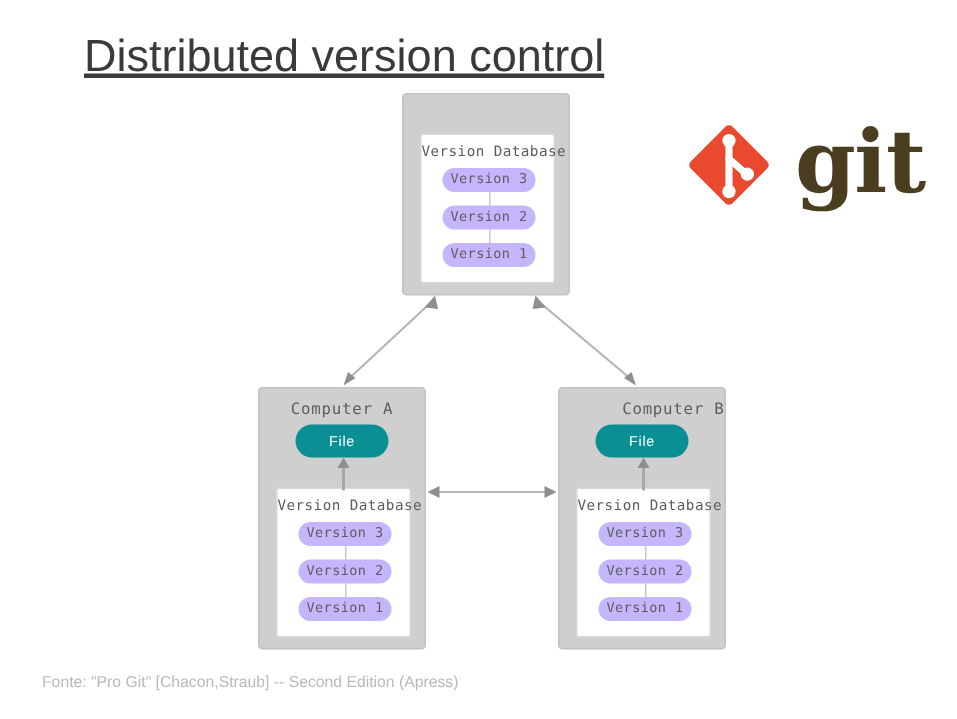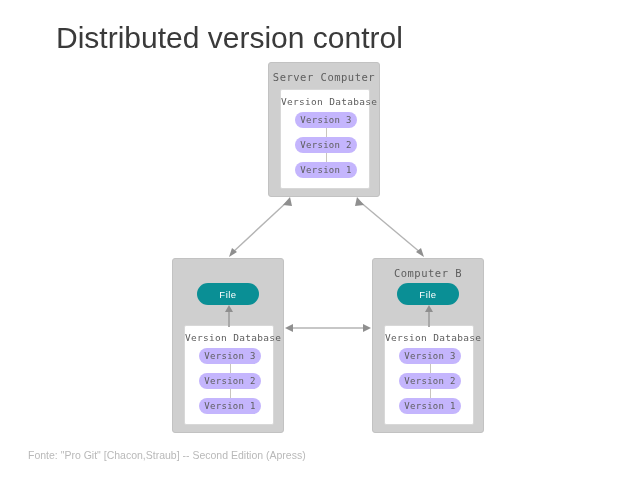--- a/index.html
+++ b/index.html
@@ -19,20 +19,21 @@
   
   #title {
     position: absolute;
     left: 56px;
     top: 20px;
     font-size: 30px;
     line-height: 36px;
     color: #3a3a3a;
     letter-spacing: 0px;
     white-space: nowrap;
+    text-decoration: underline;
   }
 
   
   #footer {
     position: absolute;
     left: 28px;
     top: 449px;
     font-size: 10.5px;
     color: #b9b9b9;
     white-space: nowrap;
@@ -143,56 +144,69 @@
     overflow: visible;
   }
 </style>
 </head>
 <body>
 
 <div id="slide">
 
   <div id="title">Distributed version control</div>
 
+  <div id="git-logo">
+    <svg id="git-mark" viewBox="0 0 100 100">
+      <rect x="21" y="21" width="58" height="58" rx="5" ry="5" transform="rotate(45 50 50)" fill="#e8492f"></rect>
+      <g stroke="#ffffff" stroke-width="7" fill="none" stroke-linecap="round">
+        <line x1="50" y1="26" x2="50" y2="76"></line>
+        <line x1="50" y1="44" x2="66" y2="58"></line>
+      </g>
+      <circle cx="50" cy="26" r="6.5" fill="#ffffff"></circle>
+      <circle cx="50" cy="76" r="6.5" fill="#ffffff"></circle>
+      <circle cx="68" cy="59" r="6.5" fill="#ffffff"></circle>
+    </svg>
+    <div id="git-word">git</div>
+  </div>
 
   <div class="machine" style="left:268px; top:62px; width:112px; height:135px;">
-    <div class="machine-title" style="top:8px;">Server Computer</div>
     <div class="vdb" style="left:11px; top:26px; width:90px; height:100px;">
       <div class="vdb-title" style="top:6px;">Version Database</div>
 
       <div class="version-pill" style="left:14px; top:22px; width:62px; height:16px;">Version 3</div>
       <div class="version-link" style="left:45px; top:38px; height:9px;"></div>
       <div class="version-pill" style="left:14px; top:47px; width:62px; height:16px;">Version 2</div>
       <div class="version-link" style="left:45px; top:63px; height:9px;"></div>
       <div class="version-pill" style="left:14px; top:72px; width:62px; height:16px;">Version 1</div>
     </div>
   </div>
 
   <div class="machine" style="left:172px; top:258px; width:112px; height:175px;">
+    <div class="machine-title" style="top:8px;">Computer A</div>
 
     <div class="file-pill" style="left:24px; top:24px; width:62px; height:22px;">File</div>
 
     <div class="vdb" style="left:11px; top:66px; width:90px; height:100px;">
       <div class="vdb-title" style="top:6px;">Version Database</div>
 
       <div class="version-pill" style="left:14px; top:22px; width:62px; height:16px;">Version 3</div>
       <div class="version-link" style="left:45px; top:38px; height:9px;"></div>
       <div class="version-pill" style="left:14px; top:47px; width:62px; height:16px;">Version 2</div>
       <div class="version-link" style="left:45px; top:63px; height:9px;"></div>
       <div class="version-pill" style="left:14px; top:72px; width:62px; height:16px;">Version 1</div>
     </div>
 
     <svg class="conn" style="left:51px; top:46px; width:10px; height:22px;" viewBox="0 0 10 22">
       <line x1="5" y1="22" x2="5" y2="6" stroke="#a8a8a8" stroke-width="2"></line>
       <polygon points="5,0 1,7 9,7" fill="#8f8f8f"></polygon>
     </svg>
   </div>
 
   <div class="machine" style="left:372px; top:258px; width:112px; height:175px;">
-    <div class="machine-title" style="top:8px;">Computer B</div>
+    <div class="machine-title" style="top:8px;text-align:right;">Computer B</div>
 
     <div class="file-pill" style="left:24px; top:24px; width:62px; height:22px;">File</div>
 
     <div class="vdb" style="left:11px; top:66px; width:90px; height:100px;">
       <div class="vdb-title" style="top:6px;">Version Database</div>
 
       <div class="version-pill" style="left:14px; top:22px; width:62px; height:16px;">Version 3</div>
       <div class="version-link" style="left:45px; top:38px; height:9px;"></div>
       <div class="version-pill" style="left:14px; top:47px; width:62px; height:16px;">Version 2</div>
       <div class="version-link" style="left:45px; top:63px; height:9px;"></div>

